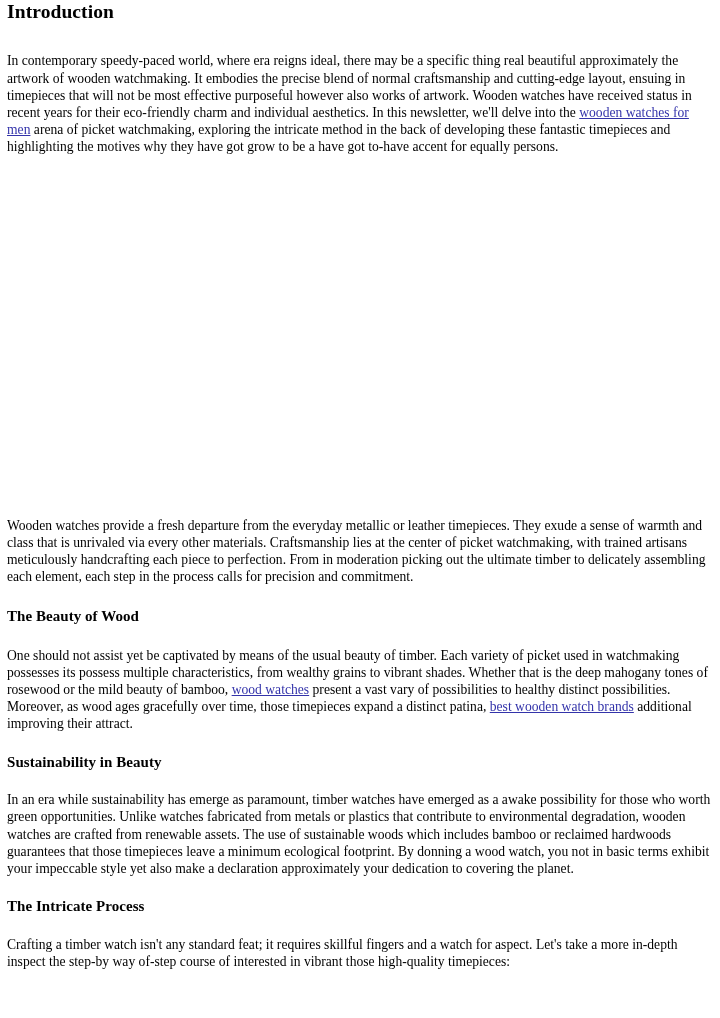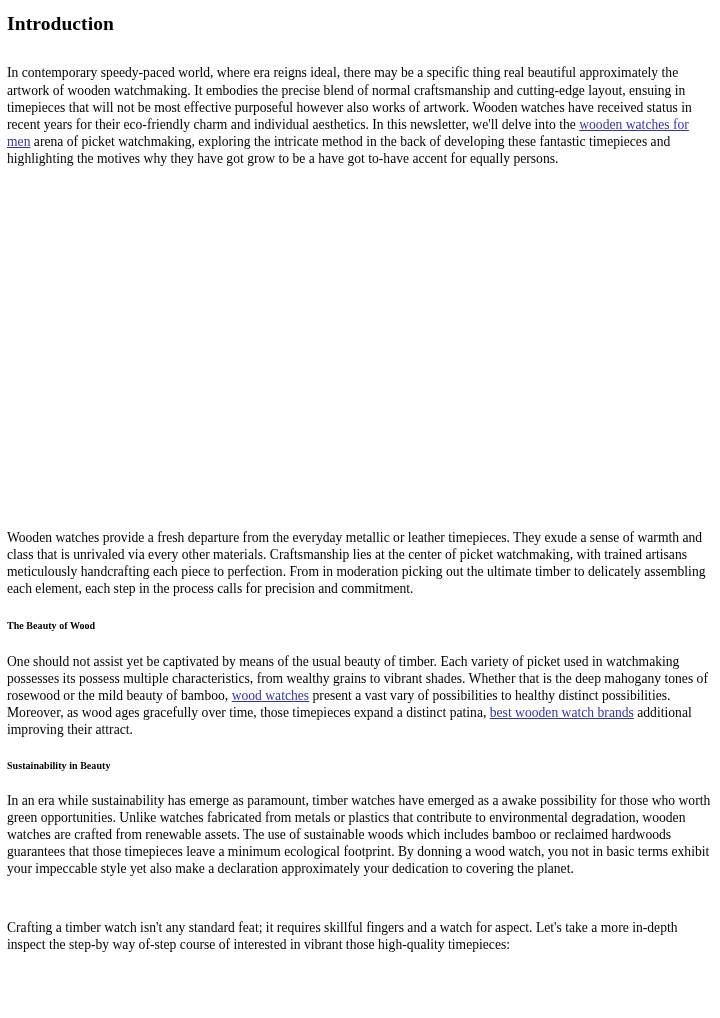--- a/index.html
+++ b/index.html
@@ -9,35 +9,35 @@
   }
   body {
     width: 720px;
     height: 1018px;
     overflow: hidden;
     font-family: "Liberation Serif", "DejaVu Serif", serif;
     color: #000000;
     -webkit-font-smoothing: antialiased;
   }
   .page {
-    padding: 13px 7px 0 7px;
+    padding: 1px 7px 0 7px;
     box-sizing: border-box;
     width: 720px;
   }
   h2.section-title {
     font-family: "Liberation Serif", "DejaVu Serif", serif;
     font-size: 19.5px;
     font-weight: bold;
     line-height: 1.15;
     margin: 0 0 0 0;
     letter-spacing: 0.1px;
   }
   h3.sub-title {
     font-family: "Liberation Serif", "DejaVu Serif", serif;
-    font-size: 10px;
+    font-size: 15px;
     font-weight: bold;
     line-height: 1.15;
     margin: 0;
     letter-spacing: 0.05px;
   }
   p.body-text {
     font-family: "Liberation Serif", "DejaVu Serif", serif;
     font-size: 13.6px;
     line-height: 17.1px;
     margin: 0;
@@ -88,18 +88,19 @@
   <div class="gap-p-to-h3b"></div>
 
   <h3 class="sub-title">Sustainability in Beauty</h3>
 
   <div class="gap-h3b-to-p"></div>
 
   <p class="body-text">In an era while sustainability has emerge as paramount, timber watches have emerged as a awake possibility for those who worth green opportunities. Unlike watches fabricated from metals or plastics that contribute to environmental degradation, wooden watches are crafted from renewable assets. The use of sustainable woods which includes bamboo or reclaimed hardwoods guarantees that those timepieces leave a minimum ecological footprint. By donning a wood watch, you not in basic terms exhibit your impeccable style yet also make a declaration approximately your dedication to covering the planet.</p>
 
   <div class="gap-p-to-h3c"></div>
 
+  <h3 class="sub-title">The Intricate Process</h3>
 
   <div class="gap-h3c-to-p"></div>
 
   <p class="body-text">Crafting a timber watch isn't any standard feat; it requires skillful fingers and a watch for aspect. Let's take a more in-depth inspect the step-by way of-step course of interested in vibrant those high-quality timepieces:</p>
 
 </div>
 
 </body></html>

